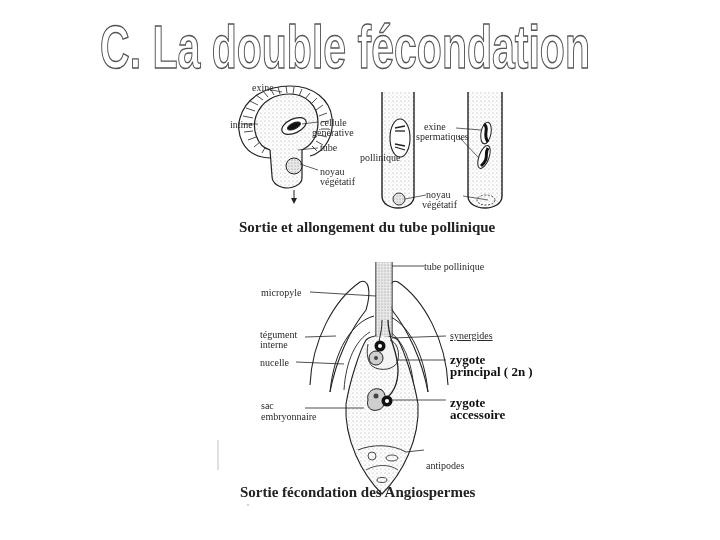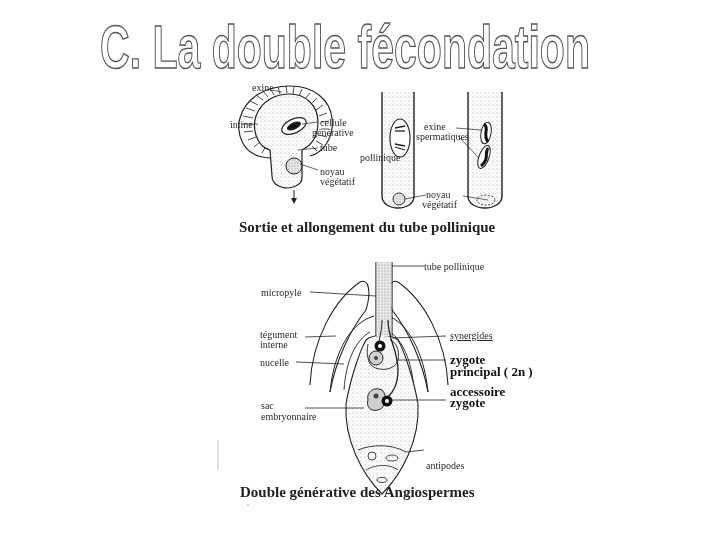--- a/index.html
+++ b/index.html
@@ -180,16 +180,16 @@
 <div class="lbl" style="left:261px; top:287px;">micropyle</div>
 <div class="lbl" style="left:260px; top:329px;">tégument</div>
 <div class="lbl" style="left:260px; top:339px;">interne</div>
 <div class="lbl" style="left:260px; top:357px;">nucelle</div>
 <div class="lbl" style="left:261px; top:400px;">sac</div>
 <div class="lbl" style="left:261px; top:411px;">embryonnaire</div>
 <div class="lbl" style="left:450px; top:330px;text-decoration:underline;">synergides</div>
 <div class="lbl b" style="left:450px; top:354px;">zygote</div>
 <div class="lbl b" style="left:450px; top:366px;text-align:right;">principal ( 2n )</div>
 <div class="lbl b" style="left:450px; top:397px;">zygote</div>
-<div class="lbl b" style="left:450px; top:386px;text-align:right;">accessoire</div>
+<div class="lbl b" style="left:450px; top:409px;text-align:right;">accessoire</div>
 <div class="lbl" style="left:426px; top:446px;margin-top:14px;">antipodes</div>
 
-<div class="cap" style="left:240px; top:484px;">Double générative des  Angiospermes</div>
+<div class="cap" style="left:240px; top:484px;">Sortie fécondation des  Angiospermes</div>
 
 </body></html>

